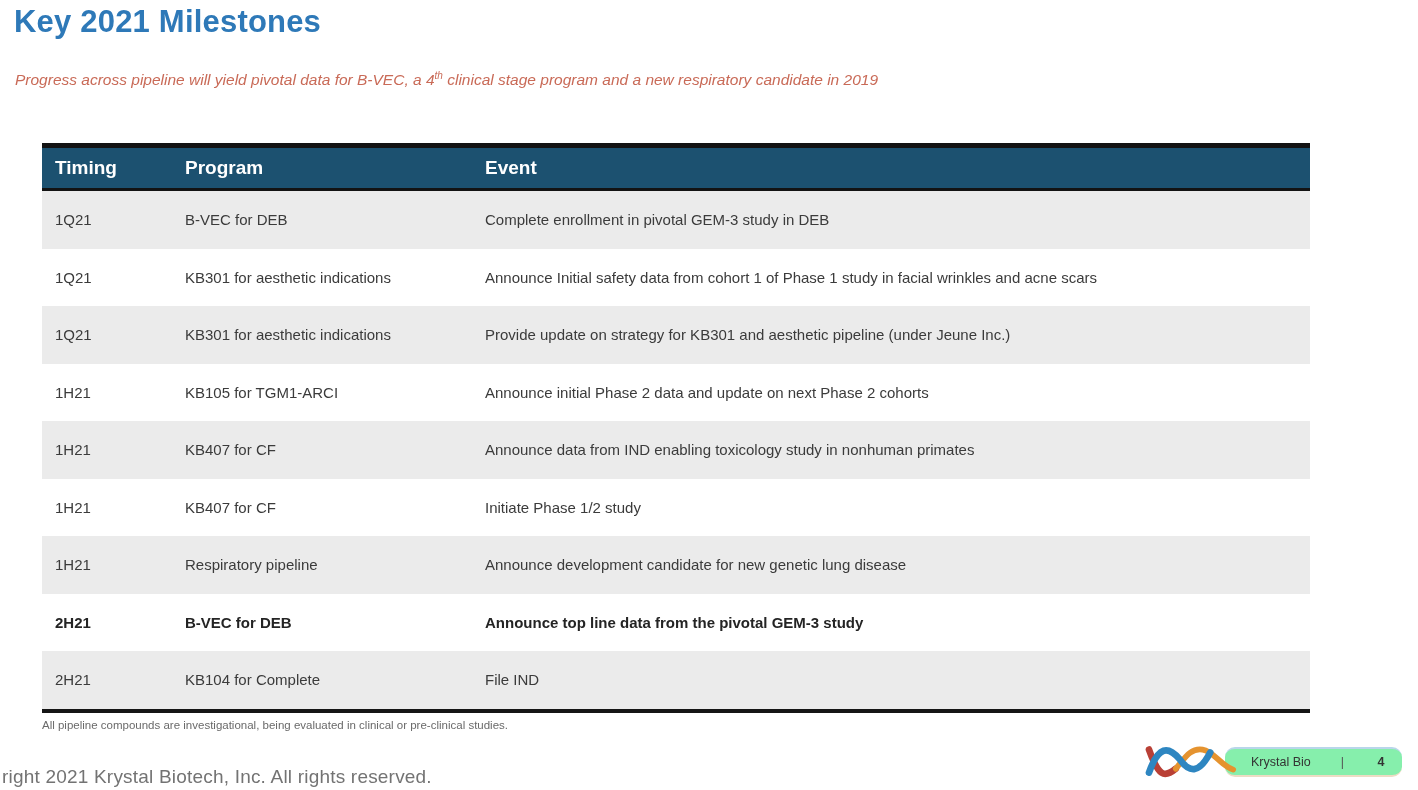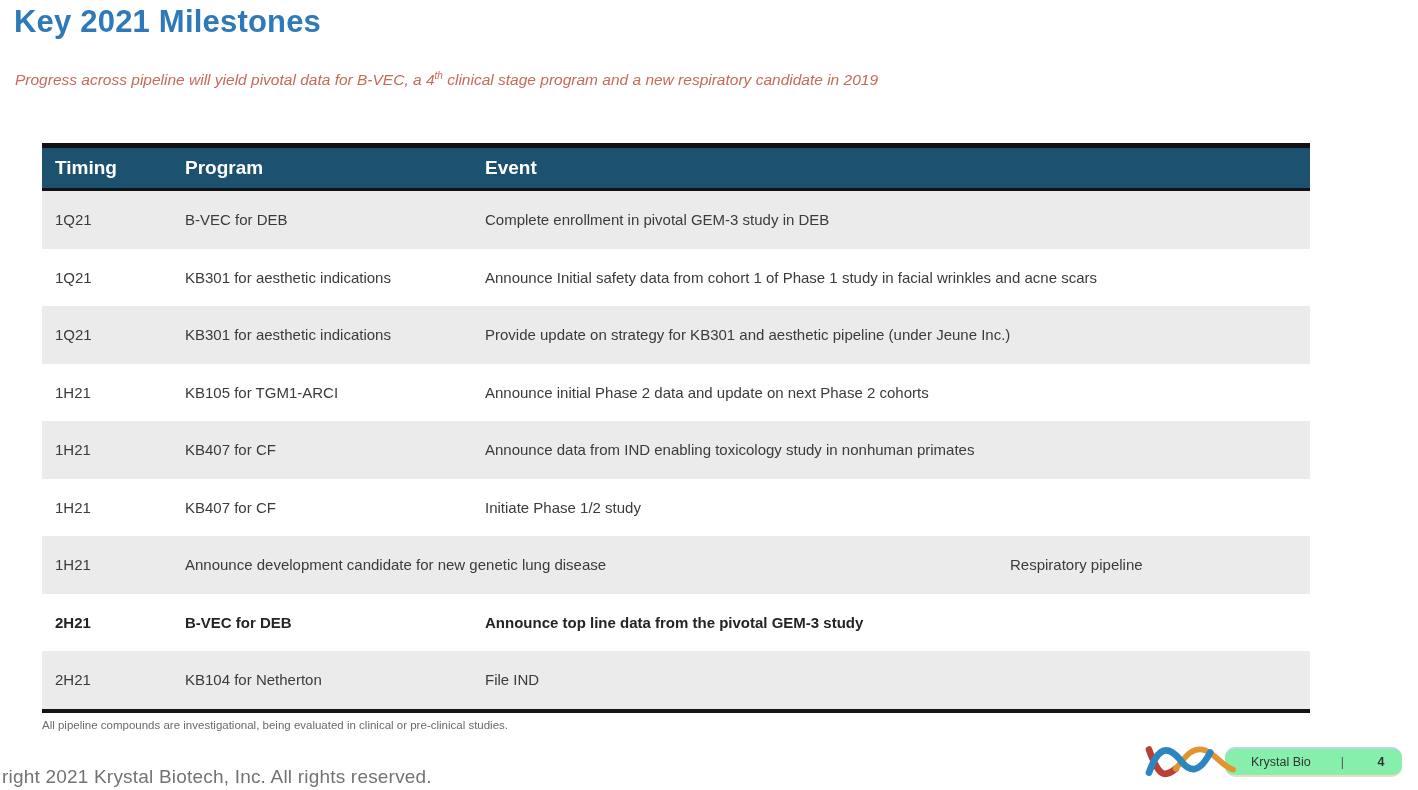--- a/index.html
+++ b/index.html
@@ -106,33 +106,33 @@
   </div>
 
   <div class="row">
     <div class="cell col-timing">1H21</div>
     <div class="cell col-program">KB407 for CF</div>
     <div class="cell col-event">Initiate Phase 1/2 study</div>
   </div>
 
   <div class="row">
     <div class="cell col-timing">1H21</div>
+    <div class="cell col-program">Respiratory pipeline</div>
     <div class="cell col-event">Announce development candidate for new genetic lung disease</div>
-    <div class="cell col-program">Respiratory pipeline</div>
   </div>
 
   <div class="row bold">
     <div class="cell col-timing">2H21</div>
     <div class="cell col-program">B-VEC for DEB</div>
     <div class="cell col-event">Announce top line data from the pivotal GEM-3 study</div>
   </div>
 
   <div class="row">
     <div class="cell col-timing">2H21</div>
-    <div class="cell col-program">KB104 for Netherton</div>
+    <div class="cell col-program">KB104 for Complete</div>
     <div class="cell col-event">File IND</div>
   </div>
 </div>
 </div>
 
 <div class="footnote">All pipeline compounds are investigational, being evaluated in clinical or pre-clinical studies.</div>
 
 <div class="copyright">right 2021 Krystal Biotech, Inc. All rights reserved.</div>
 
 <div class="brand">

